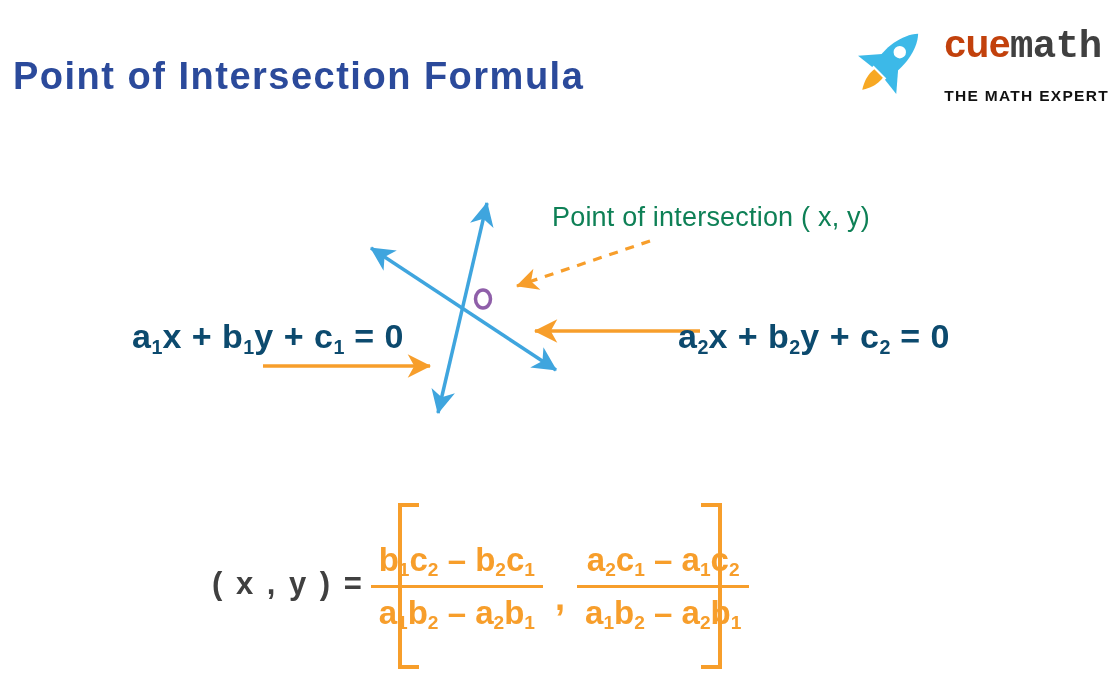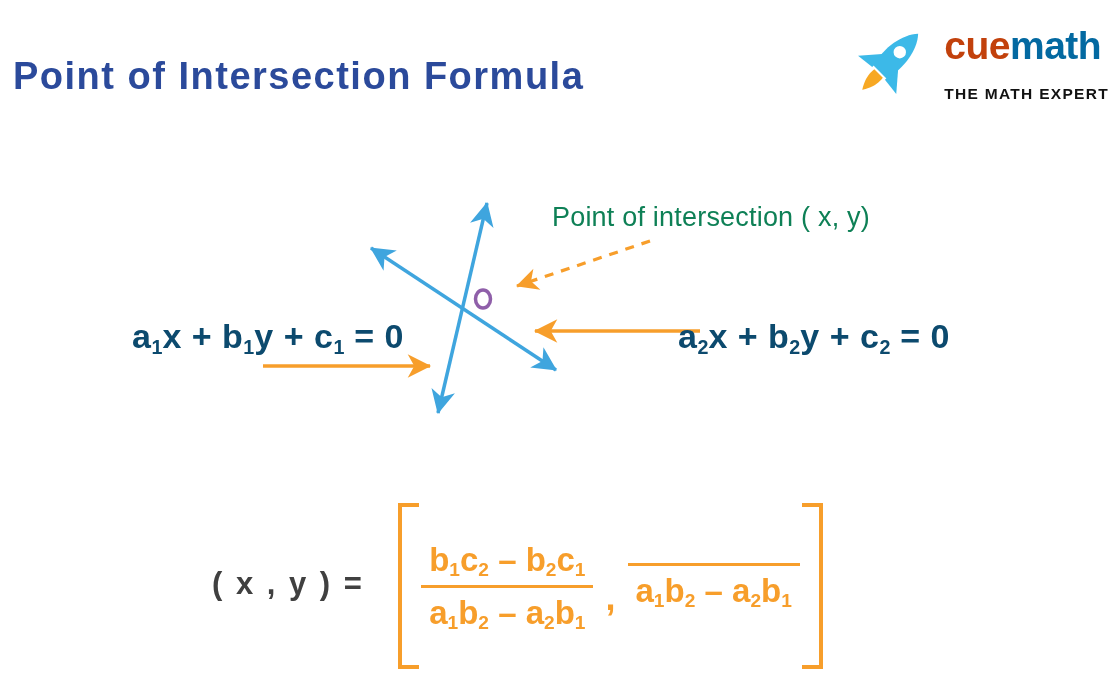--- a/index.html
+++ b/index.html
@@ -12,41 +12,41 @@
     position:absolute;left:13px;top:56px;margin:0;
     font-size:38px;font-weight:bold;letter-spacing:1.5px;line-height:1.1;
     color:#2b4a9b;
     text-align:right;
   }
   .logo{position:absolute;top:16px;right:6px;display:flex;align-items:center;}
   .logo-rocket{width:100px;height:96px;flex:0 0 auto;}
   .logo-text{display:flex;flex-direction:column;margin-left:4px;padding-right:4px;}
   .logo-brand{font-size:39px;font-weight:bold;line-height:1;letter-spacing:-0.5px;}
   .logo-cue{color:#c2410c;}
-  .logo-math{color:#0369a1;}
+  .logo-math{color:#404040;font-family:Liberation Mono, monospace;}
   .logo-tagline{font-size:15.5px;font-weight:bold;color:#121212;letter-spacing:1.3px;margin-top:20px;}
   
   .diagram-svg{position:absolute;left:0;top:0;width:1119px;height:683px;}
   .annotation{
     position:absolute;left:552px;top:202px;
     font-size:27px;font-weight:normal;color:#0e8056;letter-spacing:0.2px;
   }
   .equation{
     position:absolute;top:317px;
     font-size:34px;font-weight:bold;color:#0c4a6e;letter-spacing:0.5px;white-space:nowrap;
   }
   .equation-left{left:132px;}
   .equation-right{left:678px;}
   sub{font-size:0.58em;line-height:0;vertical-align:-0.28em;letter-spacing:0;}
   
   .formula-lhs{
     position:absolute;left:212px;top:566px;
     font-size:31px;font-weight:bold;color:#404040;letter-spacing:2.5px;white-space:nowrap;
   }
-  .bracket-expr{position:absolute;left:398px;top:503px;width:425px;height:166px;}
+  .bracket-expr{position:absolute;left:398px;top:503px;width:324px;height:166px;}
   .bracket{position:absolute;top:0;bottom:0;width:17px;}
   .bracket-left{left:0;border-left:4.5px solid #f79e2b;border-top:4.5px solid #f79e2b;border-bottom:4.5px solid #f79e2b;}
   .bracket-right{right:0;border-right:4.5px solid #f79e2b;border-top:4.5px solid #f79e2b;border-bottom:4.5px solid #f79e2b;}
   .expr-content{
     position:absolute;left:0;right:0;top:0;bottom:0;
     display:flex;align-items:center;justify-content:center;gap:12px;
     color:#f79e2b;font-weight:bold;font-size:33px;white-space:nowrap;
   }
   .frac{text-align:center;}
   .frac-num{padding:0 8px 6px;}
@@ -101,16 +101,17 @@
 <div class="bracket-expr">
   <div class="bracket bracket-left"></div>
   <div class="bracket bracket-right"></div>
   <div class="expr-content">
     <div class="frac">
       <div class="frac-num"><span>b</span><sub>1</sub><span>c</span><sub>2</sub><span> – </span><span>b</span><sub>2</sub><span>c</span><sub>1</sub></div>
       <div class="frac-den"><span>a</span><sub>1</sub><span>b</span><sub>2</sub><span> – </span><span>a</span><sub>2</sub><span>b</span><sub>1</sub></div>
     </div>
     <div class="expr-comma">,</div>
     <div class="frac">
+      <div class="frac-num"><span>a</span><sub>2</sub><span>c</span><sub>1</sub><span> – </span><span>a</span><sub>1</sub><span>c</span><sub>2</sub></div>
       <div class="frac-den"><span>a</span><sub>1</sub><span>b</span><sub>2</sub><span> – </span><span>a</span><sub>2</sub><span>b</span><sub>1</sub></div>
     </div>
   </div>
 </div>
 
 </body></html>

